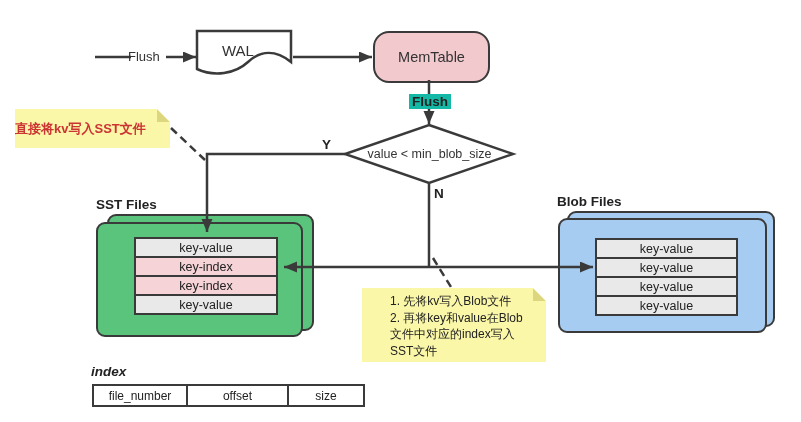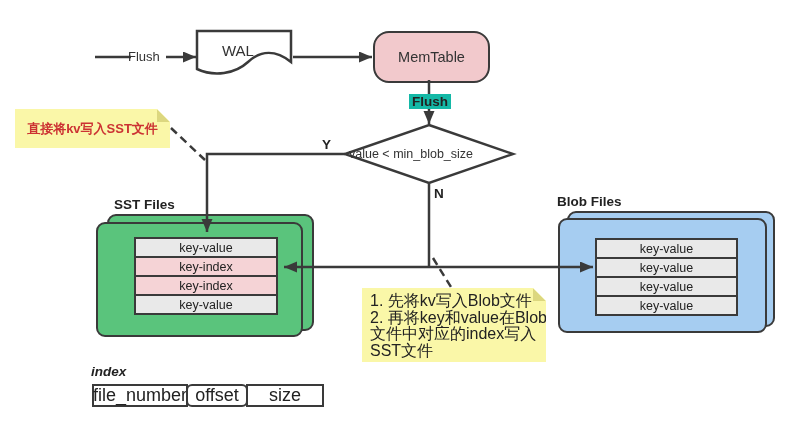--- a/index.html
+++ b/index.html
@@ -37,40 +37,40 @@
   .rowstack .row + .row{margin-top:-2px;}
   .rowstack .row.pink{background:var(--row-pink);}
   .sst-rows{left:134px;top:237px;width:144px;}
   .blob-rows{left:595px;top:238px;width:143px;}
   
   .grouptitle{font-weight:bold;font-size:13.5px;color:#222;z-index:4;white-space:nowrap;}
   .flowlabel{font-size:13px;color:#333;z-index:6;white-space:nowrap;}
   .boldlabel{font-weight:bold;font-size:13.5px;color:#222;z-index:6;white-space:nowrap;}
   .wal-label{left:191px;top:42px;width:94px;text-align:center;font-size:15px;z-index:6;}
   .flush-label{left:409px;top:94px;width:42px;text-align:center;background:#14b8a6;z-index:6;}
-  .cond-label{left:349px;top:147px;width:161px;text-align:left;font-size:12.5px;z-index:6;white-space:nowrap;}
+  .cond-label{left:349px;top:147px;width:161px;text-align:center;font-size:12.5px;z-index:6;white-space:nowrap;}
   
   .note{
     background:var(--note-yellow);z-index:7;box-sizing:border-box;
     clip-path:polygon(0 0,calc(100% - 13px) 0,100% 13px,100% 100%,0 100%);
   }
   .note .fold{
     position:absolute;top:0;right:0;width:13px;height:13px;background:var(--note-fold);
     clip-path:polygon(0 0,100% 100%,0 100%);
   }
   .note1{left:15px;top:109px;width:155px;height:39px;
-    display:flex;align-items:center;justify-content:center;}
+    display:flex;align-items:center;}
   .note1 .txt{color:var(--note-red-text);font-size:13px;font-weight:bold;}
   .note2{left:362px;top:288px;width:184px;height:74px;padding:5px 8px;}
-  .note2 .nline{font-size:16px;line-height:16.5px;color:#222;white-space:nowrap;}
+  .note2 .nline{font-size:12px;line-height:16.5px;color:#222;white-space:nowrap;margin-left:20px;}
   
   .idx-table{left:92px;top:384px;display:flex;z-index:2;}
   .idx-cell{
     box-sizing:border-box;height:23px;border:2px solid var(--line);background:#fff;
-    display:flex;align-items:center;justify-content:center;font-size:18px;color:#222;
+    display:flex;align-items:center;justify-content:center;font-size:12px;color:#222;
   }
   .idx-cell + .idx-cell{margin-left:-2px;}
 </style>
 </head>
 <body>
 
 <div id="canvas">
 
   <div class="abs memtable">
     <span>MemTable</span>
@@ -123,35 +123,35 @@
     <line class="ln dashed" x1="433" y1="258" x2="451" y2="287"></line>
   </svg>
 
   <div class="abs flowlabel" style="left:128px;top:49px;">Flush</div>
   <div class="abs wal-label">WAL</div>
   <div class="abs boldlabel flush-label">Flush</div>
   <div class="abs cond-label">value &lt; min_blob_size</div>
   <div class="abs boldlabel" style="left:322px;top:137px;">Y</div>
   <div class="abs boldlabel" style="left:434px;top:186px;">N</div>
 
-  <div class="abs grouptitle" style="left:114px;top:197px;text-align:center;">SST Files</div>
+  <div class="abs grouptitle" style="left:96px;top:197px;text-align:center;">SST Files</div>
   <div class="abs grouptitle" style="left:557px;top:194px;">Blob Files</div>
 
   <div class="abs note note1">
     <div class="fold"></div>
     <span class="txt">直接将kv写入SST文件</span>
   </div>
   <div class="abs note note2">
     <div class="fold"></div>
     <div class="nline">1. 先将kv写入Blob文件</div>
     <div class="nline">2. 再将key和value在Blob</div>
     <div class="nline">文件中对应的index写入</div>
     <div class="nline">SST文件</div>
   </div>
 
   <div class="abs grouptitle" style="left:91px;top:364px;font-style:italic;">index</div>
   <div class="abs idx-table">
     <div class="idx-cell" style="width:96px;">file_number</div>
-    <div class="idx-cell" style="width:62px;border-radius:6px;">offset</div>
+    <div class="idx-cell" style="width:103px;">offset</div>
     <div class="idx-cell" style="width:78px;">size</div>
   </div>
 
 </div>
 
 </body></html>

